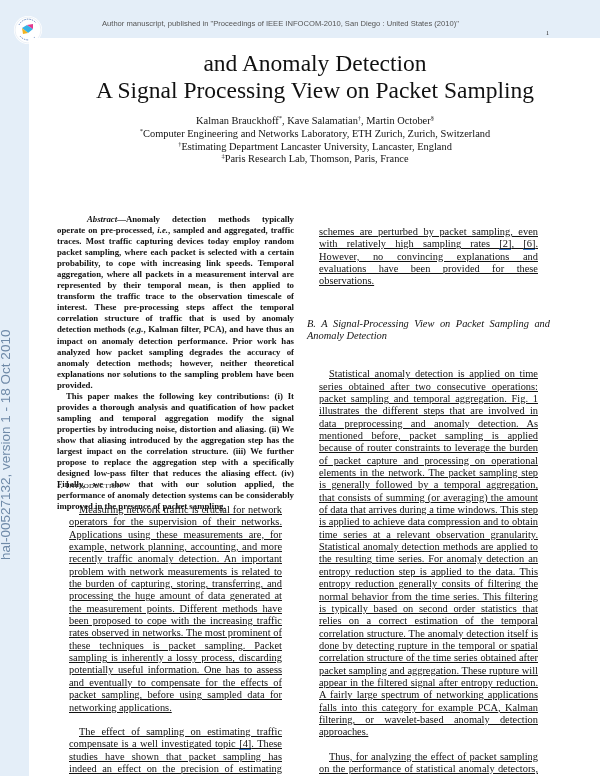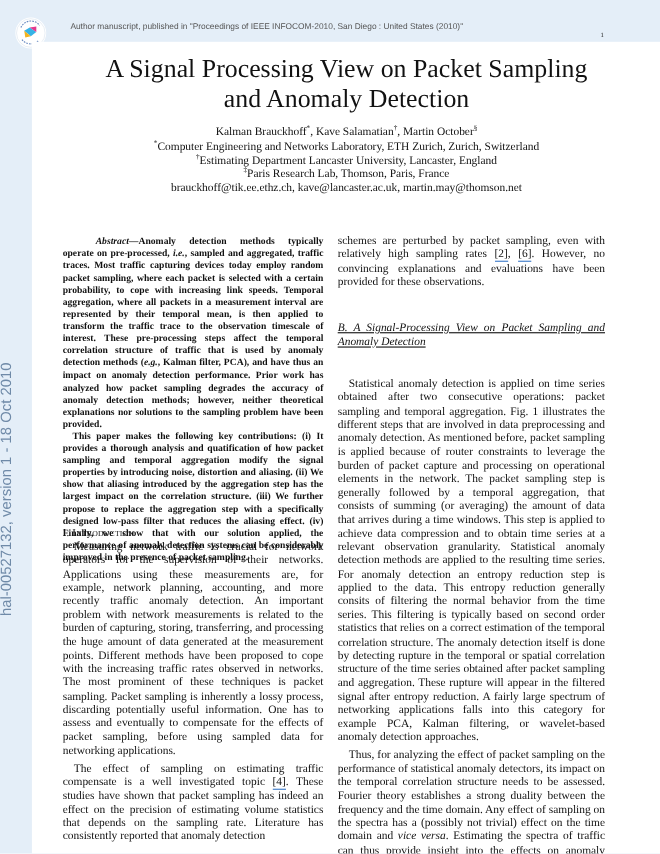--- a/index.html
+++ b/index.html
@@ -13,21 +13,21 @@
     position:absolute; left:29px; top:38px; right:0; bottom:0;
     background:#ffffff;
   }
   .hal-logo {
     position:absolute; left:14px; top:16px; width:28px; height:28px;
     border-radius:50%; background:#ffffff;
   }
   .hal-logo svg { width:28px; height:28px; display:block; }
   .manuscript-note {
     position:absolute; left:0; right:0; top:19px;
-    padding-left:64px;
+    padding-left:102px;
     font-family:"Liberation Sans", "DejaVu Sans", sans-serif;
     font-size:7.6px; color:#555; white-space:nowrap;
   }
   .page-number {
     position:absolute; left:546px; top:30px;
     font-size:6px; color:#222;
   }
   .hal-id {
     position:absolute; left:-9px; top:0;
     width:776px; height:30px;
@@ -54,21 +54,21 @@
   .col-right { left:307px; width:243px; }
   .abstract {
     position:absolute; left:57px; top:214px; width:237px;
     font-size:8.75px; line-height:11.05px; font-weight:bold;
     text-align:justify;
   }
   .abstract p { margin:0; text-indent:9px; }
   .abstract .lead { font-style:italic;margin-left:21px; }
   .abstract i { }
   .body-text { font-size:10.4px; line-height:12.35px; }
-  .body-text p { margin:0; text-indent:10px; }
+  .body-text p { margin:12px; text-indent:10px;text-decoration:underline; }
   .section-heading {
     position:absolute; left:57px; width:237px; top:479px;
     font-size:9.8px; letter-spacing:0.2px;
     font-variant:small-caps;
   }
   .subsection {
     font-style:italic; font-size:10.4px; line-height:12.3px;
   }
   .ref { color:#111; border-bottom:1px solid #3a78c8; padding-bottom:0; }
   .spacer-p { margin-top:4px !important; }
@@ -89,44 +89,43 @@
 
 <div class="manuscript-note">Author manuscript, published in "Proceedings of IEEE INFOCOM-2010, San Diego : United States (2010)"</div>
 
 <div class="hal-id">hal-00527132, version 1 - 18 Oct 2010</div>
 
 <div class="page"></div>
 
 <div class="page-number">1</div>
 
 <div class="title">
+  <div>and Anomaly Detection</div>
   <div>A Signal Processing View on Packet Sampling</div>
-  <div>and Anomaly Detection</div>
 </div>
 
 <div class="authors-block">
   <div>
     <span>Kalman Brauckhoff</span><sup>*</sup><span>, </span><span>Kave Salamatian</span><sup>†</sup><span>, </span><span>Martin October</span><sup>§</sup>
   </div>
   <div><sup>*</sup><span>Computer Engineering and Networks Laboratory, ETH Zurich, Zurich, Switzerland</span></div>
   <div><sup>†</sup><span>Estimating Department Lancaster University, Lancaster, England</span></div>
   <div><sup>‡</sup><span>Paris Research Lab, Thomson, Paris, France</span></div>
-  <div>brauckhoff@tik.ee.ethz.ch, kave@lancaster.ac.uk, martin.may@thomson.net</div>
 </div>
 
 <div class="abstract">
   <p><span class="lead">Abstract</span><span>—Anomaly detection methods typically operate on pre-processed, </span><i>i.e.</i><span>, sampled and aggregated, traffic traces. Most traffic capturing devices today employ random packet sampling, where each packet is selected with a certain probability, to cope with increasing link speeds. Temporal aggregation, where all packets in a measurement interval are represented by their temporal mean, is then applied to transform the traffic trace to the observation timescale of interest. These pre-processing steps affect the temporal correlation structure of traffic that is used by anomaly detection methods (</span><i>e.g.</i><span>, Kalman filter, PCA), and have thus an impact on anomaly detection performance. Prior work has analyzed how packet sampling degrades the accuracy of anomaly detection methods; however, neither theoretical explanations nor solutions to the sampling problem have been provided.</span></p>
   <p>This paper makes the following key contributions: (i) It provides a thorough analysis and quatification of how packet sampling and temporal aggregation modify the signal properties by introducing noise, distortion and aliasing. (ii) We show that aliasing introduced by the aggregation step has the largest impact on the correlation structure. (iii) We further propose to replace the aggregation step with a specifically designed low-pass filter that reduces the aliasing effect. (iv) Finally, we show that with our solution applied, the performance of anomaly detection systems can be considerably improved in the presence of packet sampling.</p>
 </div>
 
 <div class="section-heading">I. Introduction</div>
 
 <div class="col col-left body-text" style="top:492px;">
   <p>Measuring network traffic is crucial for network operators for the supervision of their networks. Applications using these measurements are, for example, network planning, accounting, and more recently traffic anomaly detection. An important problem with network measurements is related to the burden of capturing, storing, transferring, and processing the huge amount of data generated at the measurement points. Different methods have been proposed to cope with the increasing traffic rates observed in networks. The most prominent of these techniques is packet sampling. Packet sampling is inherently a lossy process, discarding potentially useful information. One has to assess and eventually to compensate for the effects of packet sampling, before using sampled data for networking applications.</p>
   <p class="spacer-p"><span>The effect of sampling on estimating traffic compensate is a well investigated topic </span><a class="ref">[4]</a><span>. These studies have shown that packet sampling has indeed an effect on the precision of estimating volume statistics that depends on the sampling rate. Literature has consistently reported that anomaly detection</span></p>
 </div>
 
 <div class="col col-right body-text" style="top:214px;">
   <p style="text-indent:0;"><span>schemes are perturbed by packet sampling, even with relatively high sampling rates </span><a class="ref">[2]</a><span>, </span><a class="ref">[6]</a><span>. However, no convincing explanations and evaluations have been provided for these observations.</span></p>
-  <div class="subsection" style="margin-top:30px; margin-bottom:26px; text-align:justify;text-decoration:underline;">B. A Signal-Processing View on Packet Sampling and Anomaly Detection</div>
+  <div class="subsection" style="margin-top:30px; margin-bottom:26px; text-align:justify;">B. A Signal-Processing View on Packet Sampling and Anomaly Detection</div>
   <p>Statistical anomaly detection is applied on time series obtained after two consecutive operations: packet sampling and temporal aggregation. Fig. 1 illustrates the different steps that are involved in data preprocessing and anomaly detection. As mentioned before, packet sampling is applied because of router constraints to leverage the burden of packet capture and processing on operational elements in the network. The packet sampling step is generally followed by a temporal aggregation, that consists of summing (or averaging) the amount of data that arrives during a time windows. This step is applied to achieve data compression and to obtain time series at a relevant observation granularity. Statistical anomaly detection methods are applied to the resulting time series. For anomaly detection an entropy reduction step is applied to the data. This entropy reduction generally consits of filtering the normal behavior from the time series. This filtering is typically based on second order statistics that relies on a correct estimation of the temporal correlation structure. The anomaly detection itself is done by detecting rupture in the temporal or spatial correlation structure of the time series obtained after packet sampling and aggregation. These rupture will appear in the filtered signal after entropy reduction. A fairly large spectrum of networking applications falls into this category for example PCA, Kalman filtering, or wavelet-based anomaly detection approaches.</p>
   <p class="spacer-p"><span>Thus, for analyzing the effect of packet sampling on the performance of statistical anomaly detectors, its impact on the temporal correlation structure needs to be assessed. Fourier theory establishes a strong duality between the frequency and the time domain. Any effect of sampling on the spectra has a (possibly not trivial) effect on the time domain and </span><i>vice versa</i><span>. Estimating the spectra of traffic can thus provide insight into the effects on anomaly detection. This is the main motivation for taking the detour over spectrum estimation before getting into anomaly detection.</span></p>
 </div>
 
 </body></html>

